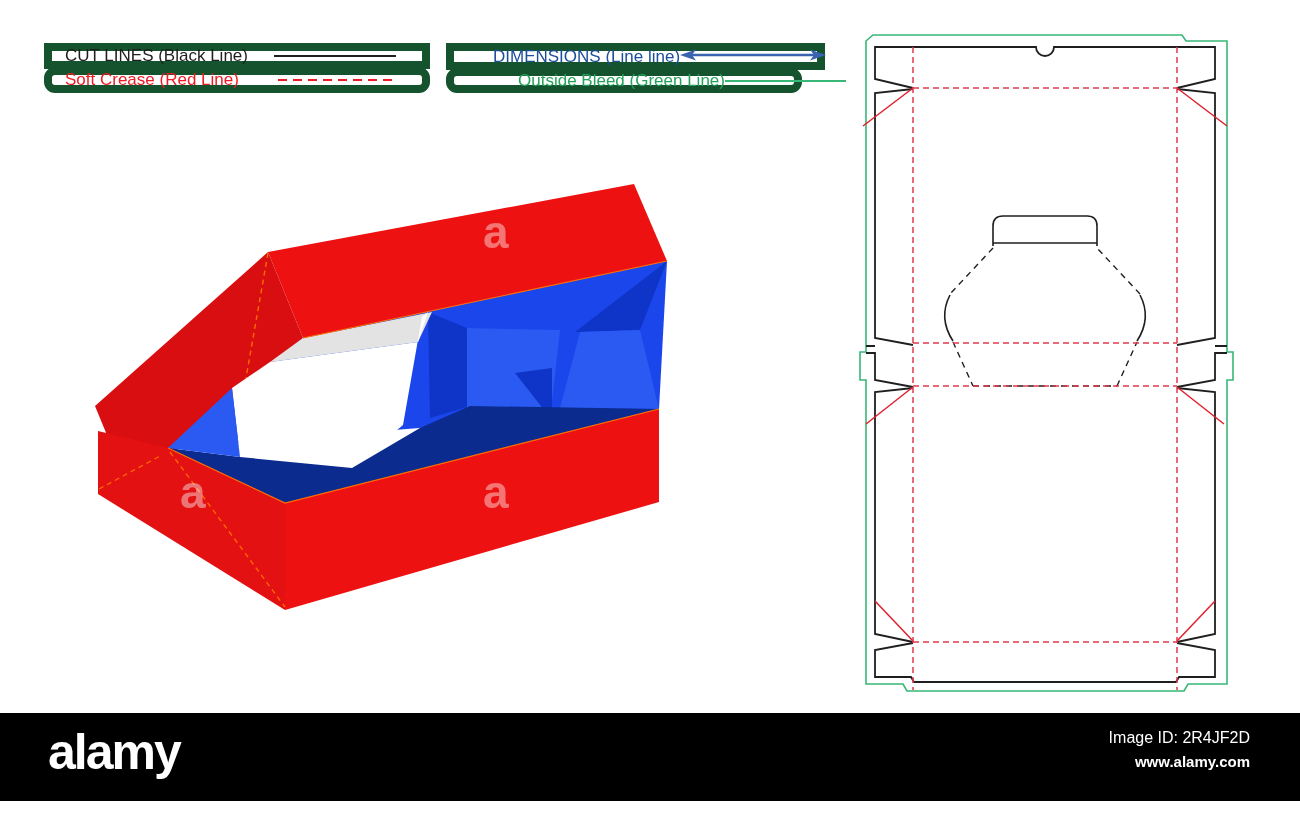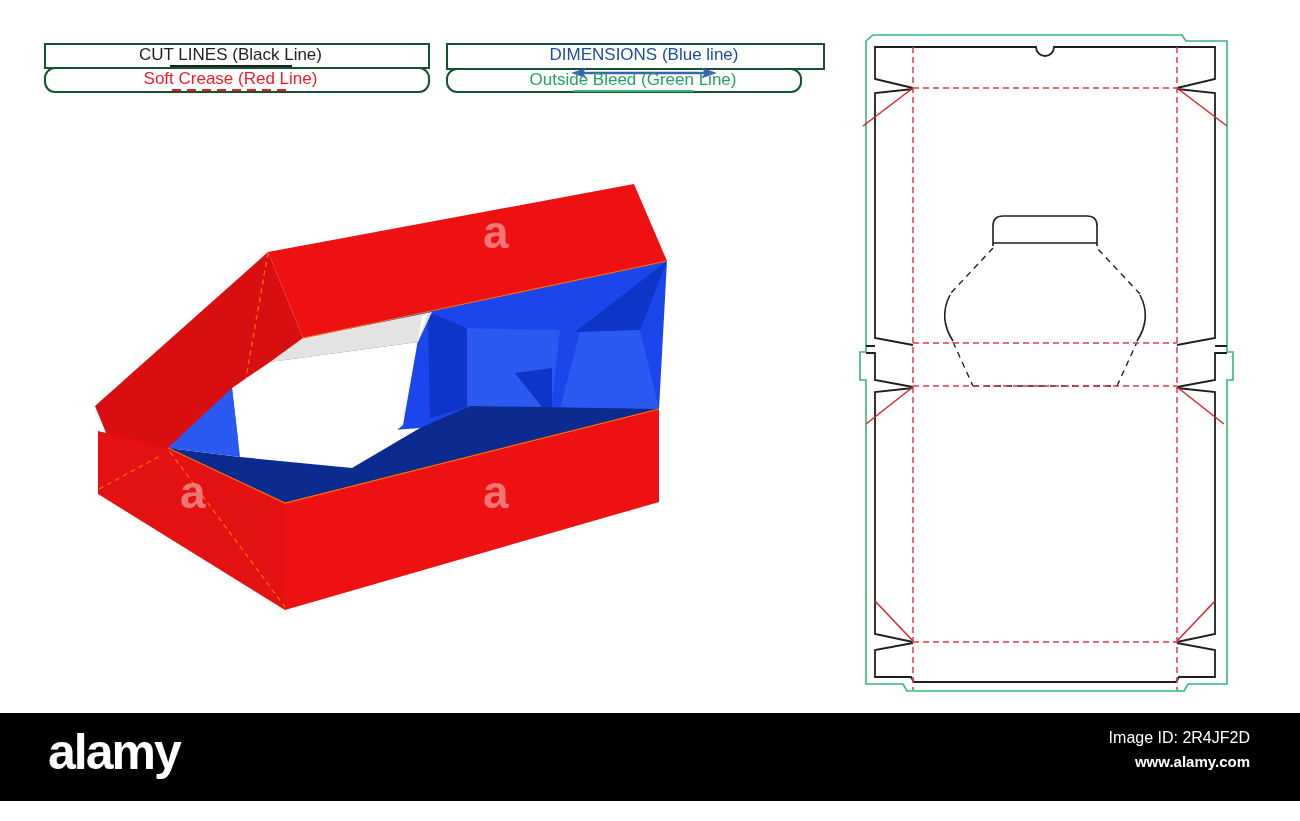--- a/index.html
+++ b/index.html
@@ -3,35 +3,35 @@
 <meta charset="utf-8">
 <style>
   html,body{margin:0;padding:0;}
   body{
     width:1300px;height:821px;position:relative;overflow:hidden;
     background:#ffffff;font-family:"Liberation Sans", sans-serif;
   }
   
   .legend{position:absolute;}
   .legend .row{
-    box-sizing:border-box;border:2px solid #14532d;background:#fff;
-    display:flex;align-items:center;justify-content:space-between;flex-direction:column;
+    box-sizing:border-box;border:8px solid #14532d;background:#fff;
+    display:flex;align-items:center;justify-content:space-between;
   }
   .legend .row + .row{margin-top:-2px;border-radius:11px;}
   .legend .lbl{font-size:17px;white-space:nowrap;}
   .legend .sample{flex:0 0 auto;}
   #legend-cut{left:44px;top:43px;width:386px;}
   #legend-cut .row{height:26px;padding:0 26px 0 13px;}
   #legend-dim{left:446px;top:43px;}
   #legend-dim .row1{width:379px;height:27px;padding:0 22px 0 39px;}
   #legend-dim .row2{width:356px;height:25px;padding:0 26px 0 44px;}
   .lbl-cut{color:var(--c-cut-black);}
   .lbl-crease{color:var(--c-text-red);}
   .lbl-dim{color:var(--c-text-blue);}
-  .lbl-bleed{color:var(--c-text-green);}
+  .lbl-bleed{color:var(--c-text-green);margin-left:20px;}
   .line-solid-black{width:122px;height:0;border-top:2px solid var(--c-cut-black);}
   .line-dashed-red{width:118px;height:2px;
     background:repeating-linear-gradient(90deg,var(--c-text-red) 0 9px,transparent 9px 15px);}
   .line-solid-green{width:121px;height:0;border-top:2px solid var(--c-bleed-green);}
   
   #footer{
     position:absolute;left:0;top:713px;width:1300px;height:88px;
     background:var(--c-footer-bg);color:#fff;
   }
   #footer .brand{
@@ -53,21 +53,21 @@
     <span class="sample line-solid-black"></span>
   </div>
   <div class="row">
     <span class="lbl lbl-crease">Soft Crease (Red Line)</span>
     <span class="sample line-dashed-red"></span>
   </div>
 </div>
 
 <div class="legend" id="legend-dim">
   <div class="row row1">
-    <span class="lbl lbl-dim">DIMENSIONS (Blue line)</span>
+    <span class="lbl lbl-dim">DIMENSIONS (Line line)</span>
     <span class="sample">
       <svg width="146" height="16" viewBox="0 0 146 16" style="position:static">
         <line x1="10" y1="8" x2="136" y2="8" style="stroke:var(--c-dimension-blue);stroke-width:2.6"></line>
         <polygon points="0,8 16,2.5 12,8 16,13.5" style="fill:var(--c-dimension-blue)"></polygon>
         <polygon points="146,8 130,2.5 134,8 130,13.5" style="fill:var(--c-dimension-blue)"></polygon>
       </svg>
     </span>
   </div>
   <div class="row row2">
     <span class="lbl lbl-bleed">Outside Bleed (Green Line)</span>

